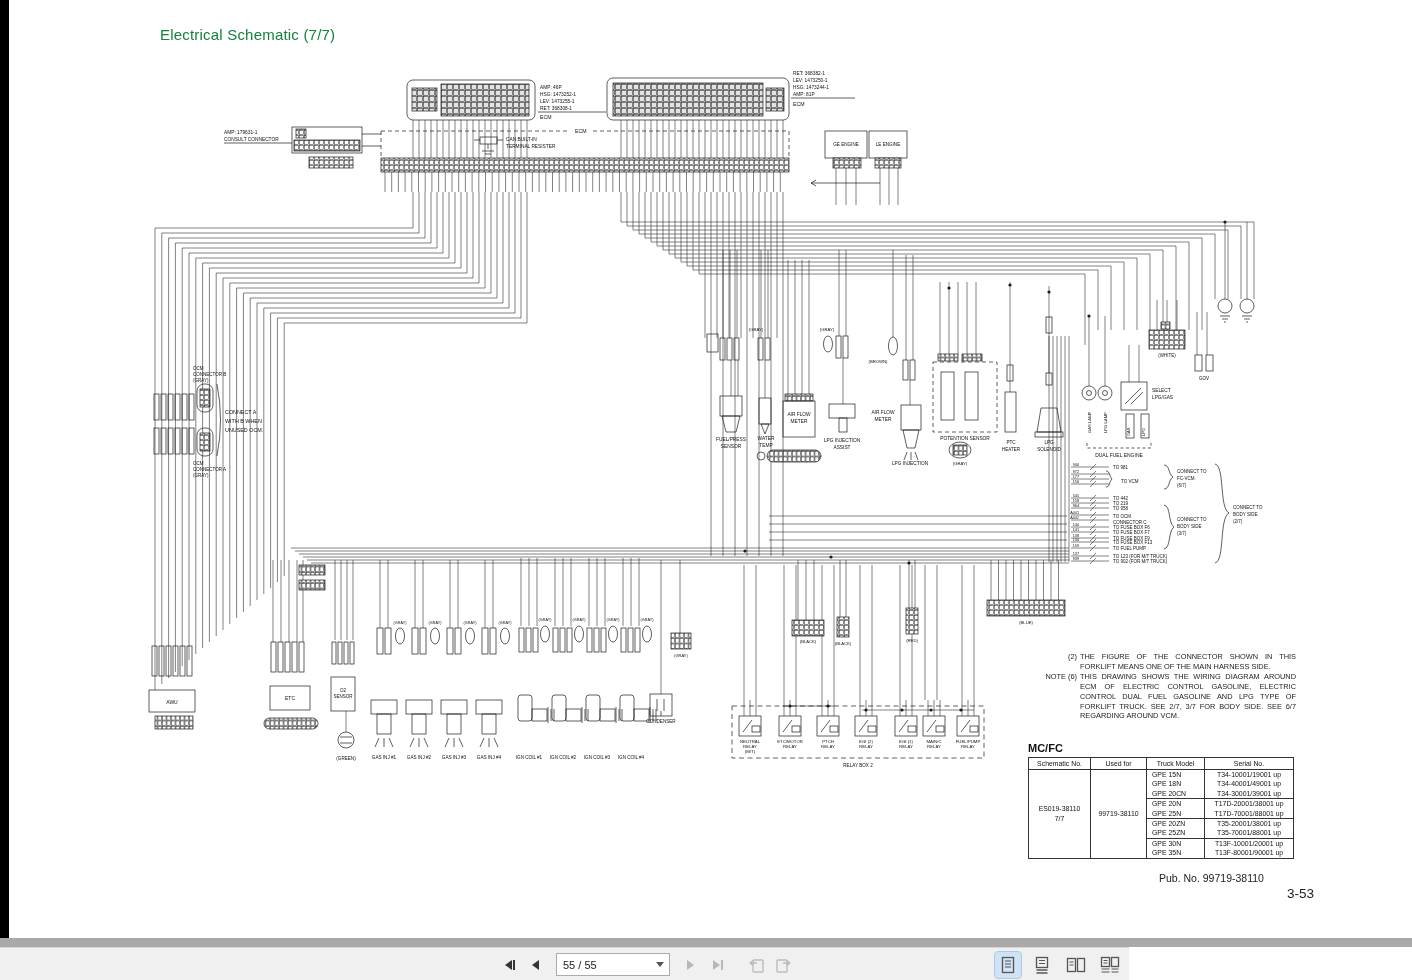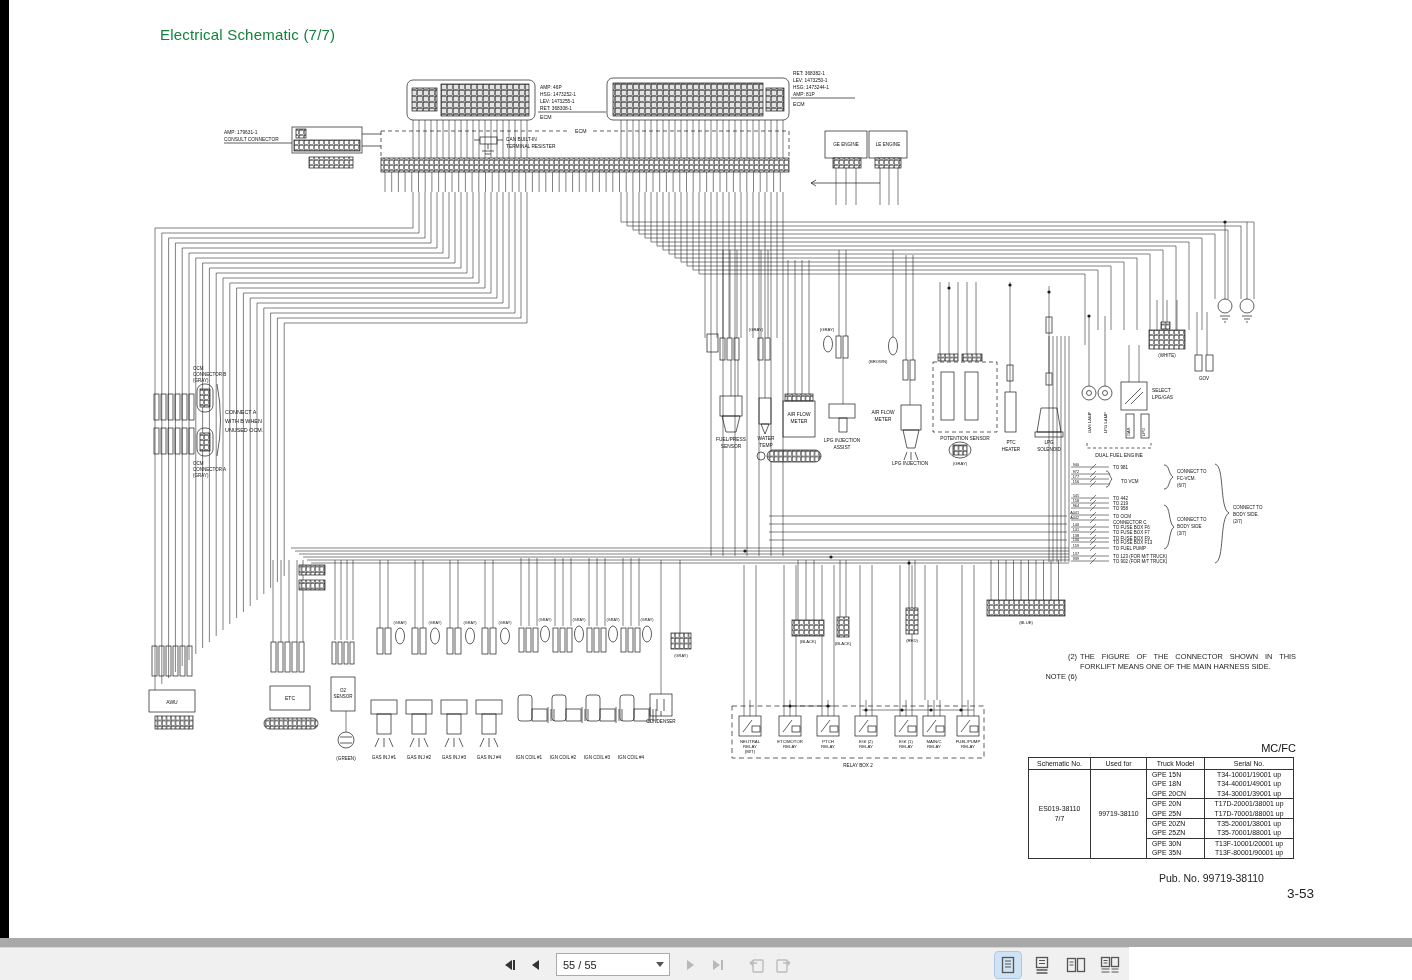--- a/index.html
+++ b/index.html
@@ -8,21 +8,21 @@
   .left-edge{position:absolute;left:0;top:0;width:9px;height:947px;background:#000;}
   .page{position:absolute;left:9px;top:0;width:1403px;height:938px;background:#fff;}
   .page-title{position:absolute;left:151px;top:26px;font-size:15px;color:#15803d;letter-spacing:.2px;}
   svg.diagram{position:absolute;left:0;top:0;width:1403px;height:938px;}
   svg.diagram text{fill:#111;font-family:"Liberation Sans",sans-serif;}
   .notes{position:absolute;left:1031px;top:652px;width:256px;display:grid;
     grid-template-columns:40px 1fr;font-size:7.4px;line-height:9.9px;color:#222;}
   .notes .nlabel{text-align:right;padding-right:3px;white-space:nowrap;}
   .notes .ntext{text-align:justify;}
   .mcfc{position:absolute;left:1019px;top:742px;width:268px;color:#111;}
-  .mcfc .mcfc-title{font-weight:normal;font-size:11px;margin:0 0 3px 0;text-align:right;}
+  .mcfc .mcfc-title{font-weight:bold;font-size:11px;margin:0 0 3px 0;}
   .mcfc table{border-collapse:collapse;width:265px;font-size:6.9px;line-height:9.4px;
     border:1px solid #333;table-layout:fixed;}
   .mcfc th,.mcfc td{border-left:1px solid #333;padding:0 2px;font-weight:normal;
     text-align:center;white-space:nowrap;overflow:hidden;}
   .mcfc th{border-bottom:1px solid #333;height:11px;}
   .mcfc td.modelcol,.mcfc th.modelcol{text-align:left;padding-left:5px;}
   .mcfc tr.grp td{border-top:1px solid #333;}
   .footer-pub{position:absolute;left:1150px;top:872px;width:145px;text-align:left;
     font-size:10.5px;color:#222;}
   .footer-page{position:absolute;left:1244px;top:886px;width:95px;text-align:center;
@@ -865,20 +865,21 @@
         <text x="554" y="759">IGN COIL #2</text>
         <text x="588" y="759">IGN COIL #3</text>
         <text x="622" y="759">IGN COIL #4</text>
       </g>
     </svg>
 
     <div class="notes">
       <div class="nlabel">(2)</div>
       <div class="ntext">THE FIGURE OF THE CONNECTOR SHOWN IN THIS FORKLIFT MEANS ONE OF THE MAIN HARNESS SIDE.</div>
       <div class="nlabel">NOTE (6)</div>
+      <div class="ntext">THIS DRAWING SHOWS THE WIRING DIAGRAM AROUND ECM OF ELECTRIC CONTROL GASOLINE, ELECTRIC CONTROL DUAL FUEL GASOLINE AND LPG TYPE OF FORKLIFT TRUCK. SEE 2/7, 3/7 FOR BODY SIDE. SEE 6/7 REGARDING AROUND VCM.</div>
     </div>
 
     <div class="mcfc">
       <div class="mcfc-title">MC/FC</div>
       <table>
         <colgroup>
             <col style="width:62px">
             <col style="width:56px">
             <col style="width:58px">
             <col style="width:89px">

